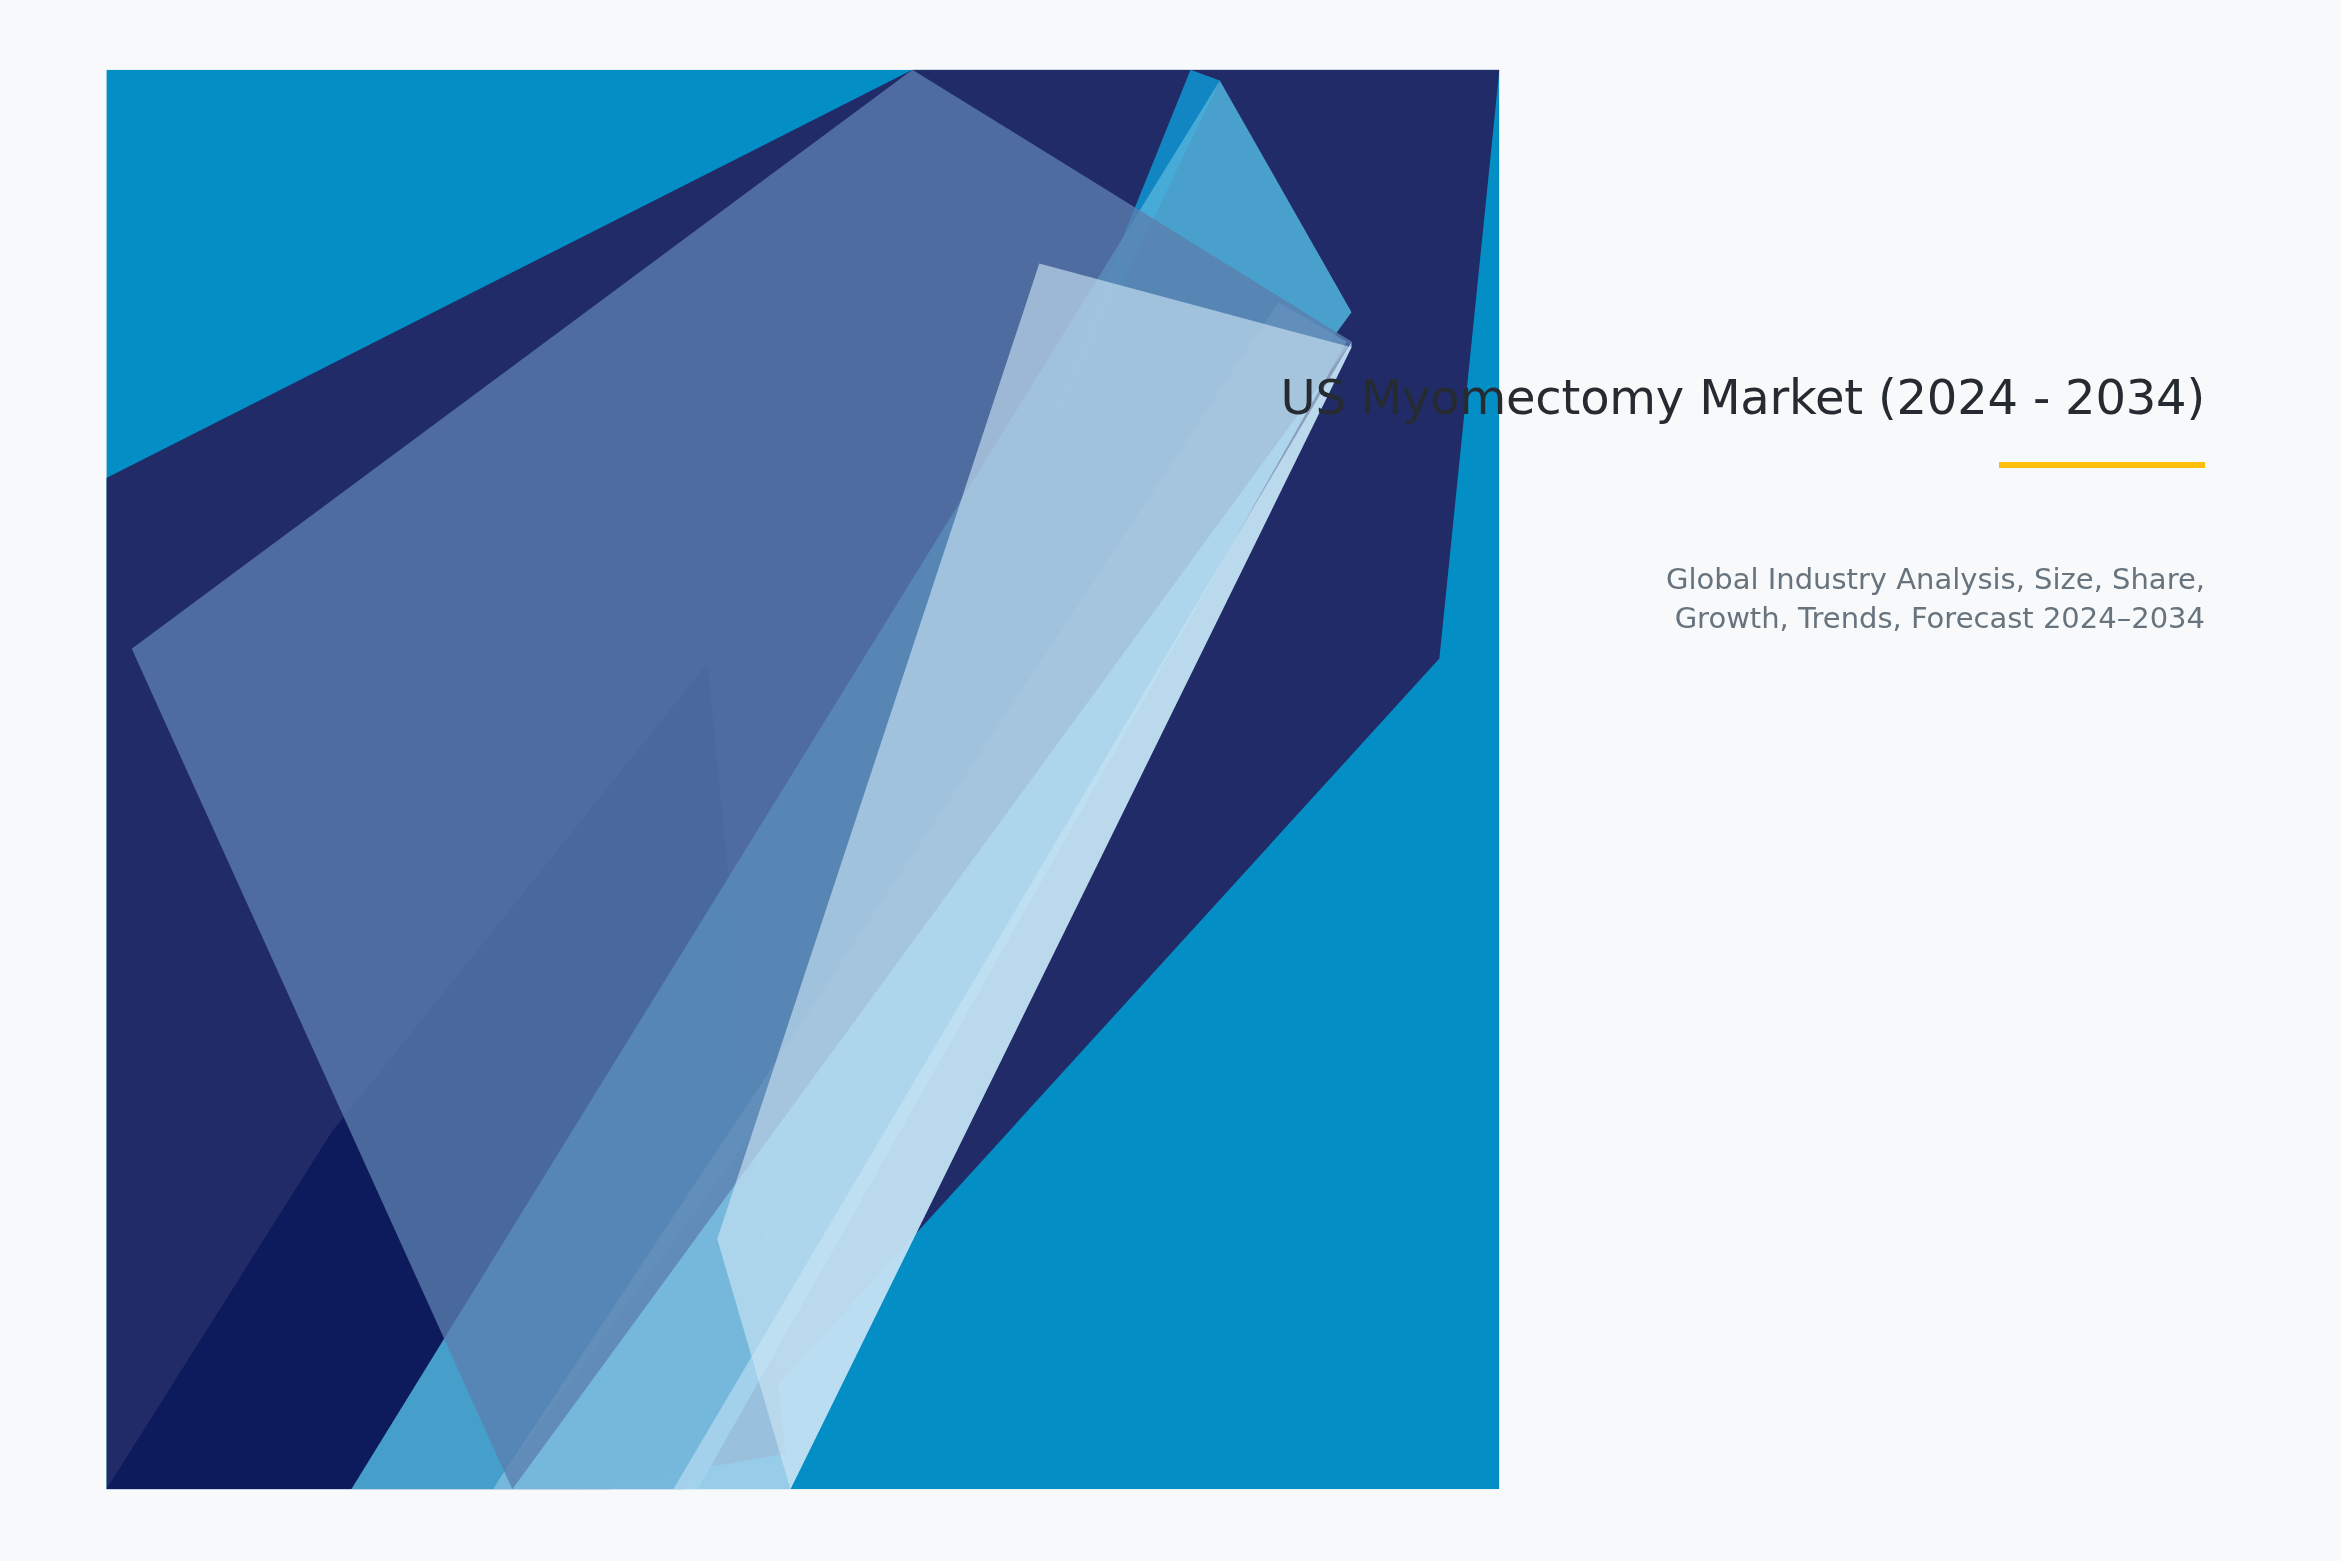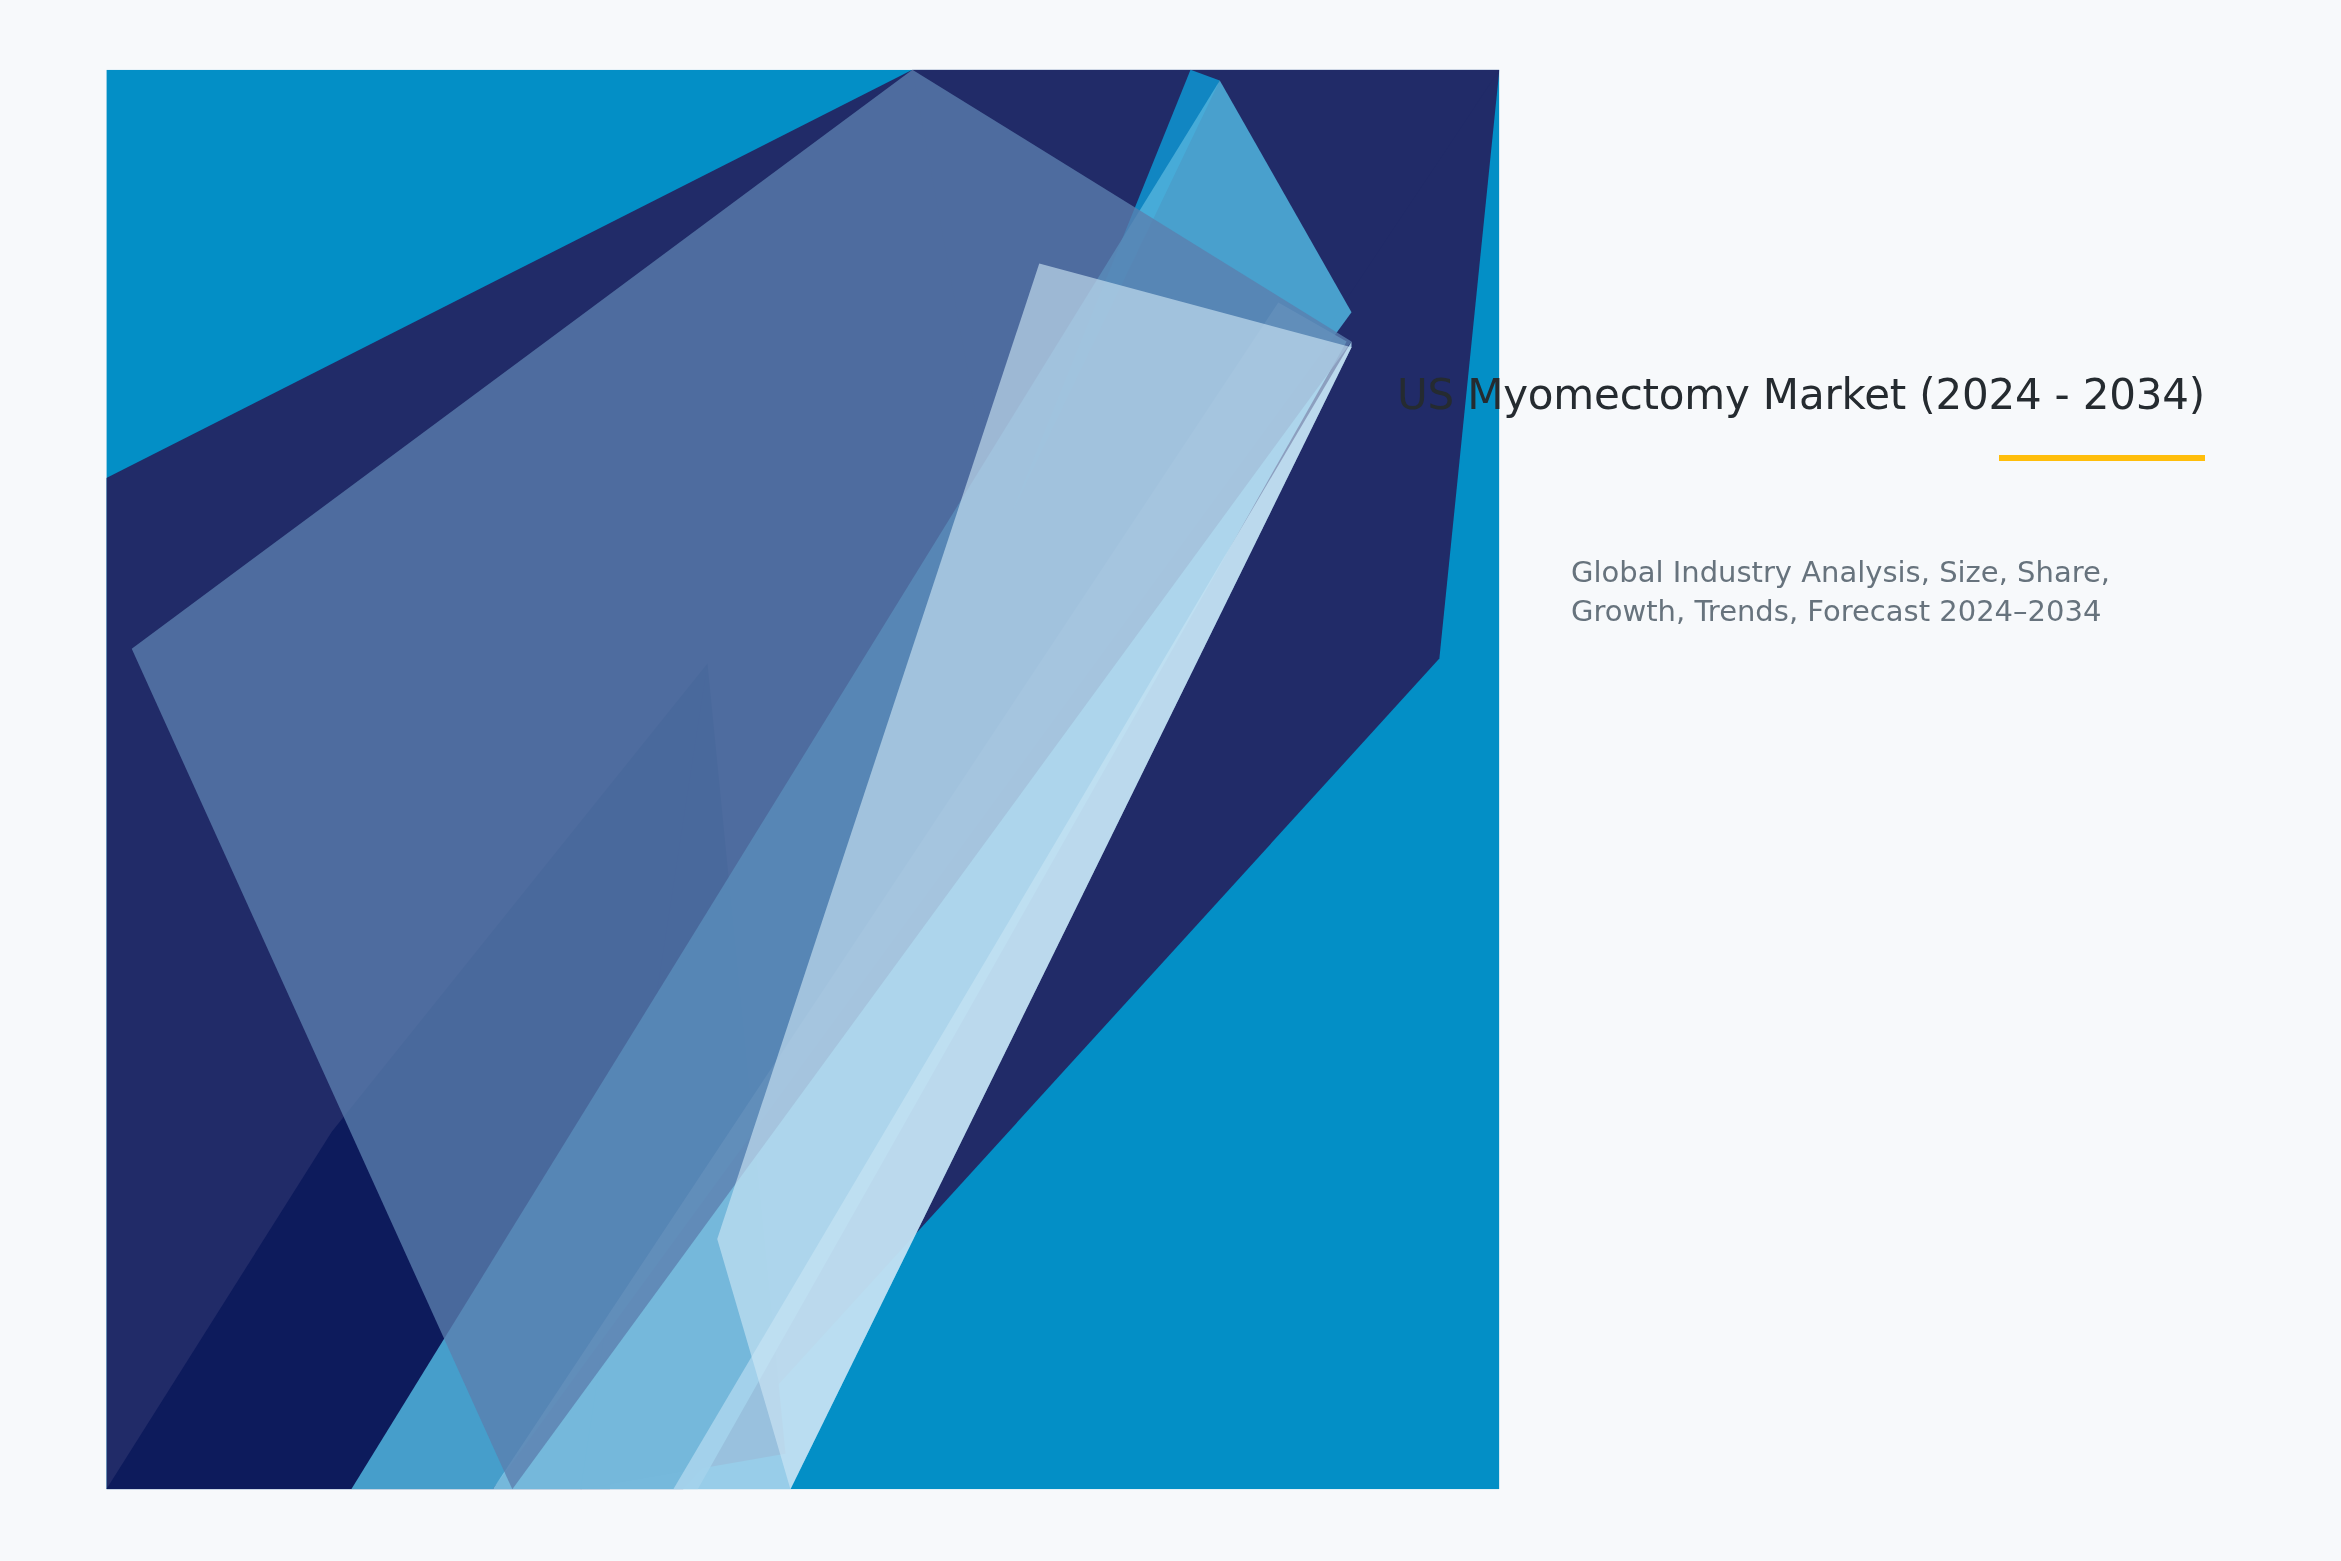--- a/index.html
+++ b/index.html
@@ -37,21 +37,21 @@
   
   #text-block {
     position: absolute;
     left: 800px;
     top: 371px;
     width: 1405px;
     text-align: right;
   }
 
   #page-title {
-    font-size: 42px;
+    font-size: 48px;
     line-height: 1.12;
     font-weight: 400;
     color: #252b30;
     letter-spacing: -0.2px;
     white-space: nowrap;
     text-align: right;
   }
 
   #accent-rule-wrap {
     margin-top: 37px;
@@ -64,21 +64,21 @@
     height: 5.9px;
     background: #ffbe0b;
   }
 
   #page-subtitle {
     margin-top: 92px;
     font-size: 29px;
     line-height: 1.36;
     color: #67737d;
     font-weight: 400;
-    text-align: left;
+    text-align: right;
     margin-left: auto;
     width: 634px;
   }
 </style>
 </head>
 <body>
 
 <div id="slide">
 
   <svg id="artwork" viewBox="0 0 4800 3200" preserveAspectRatio="none">

